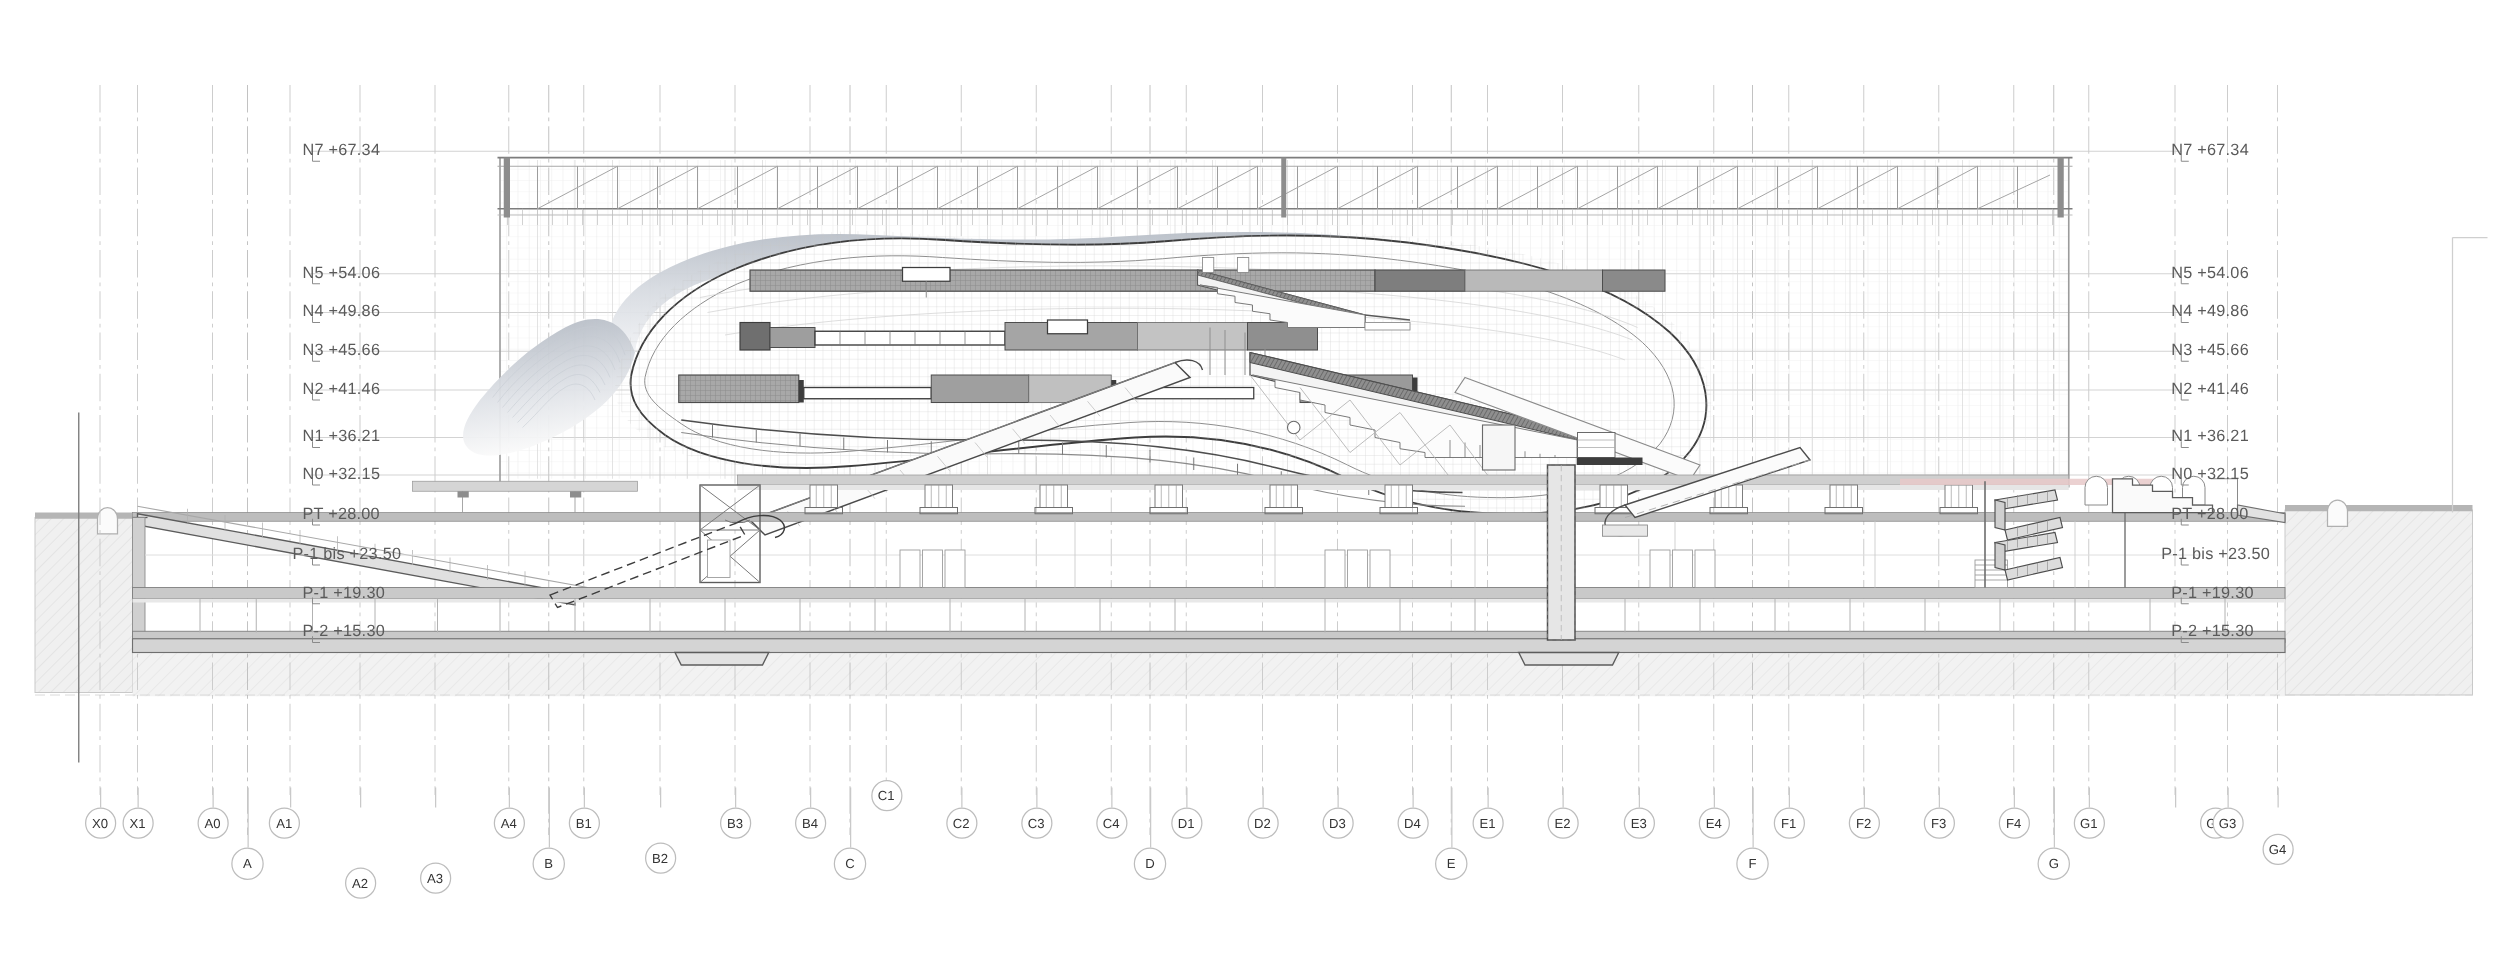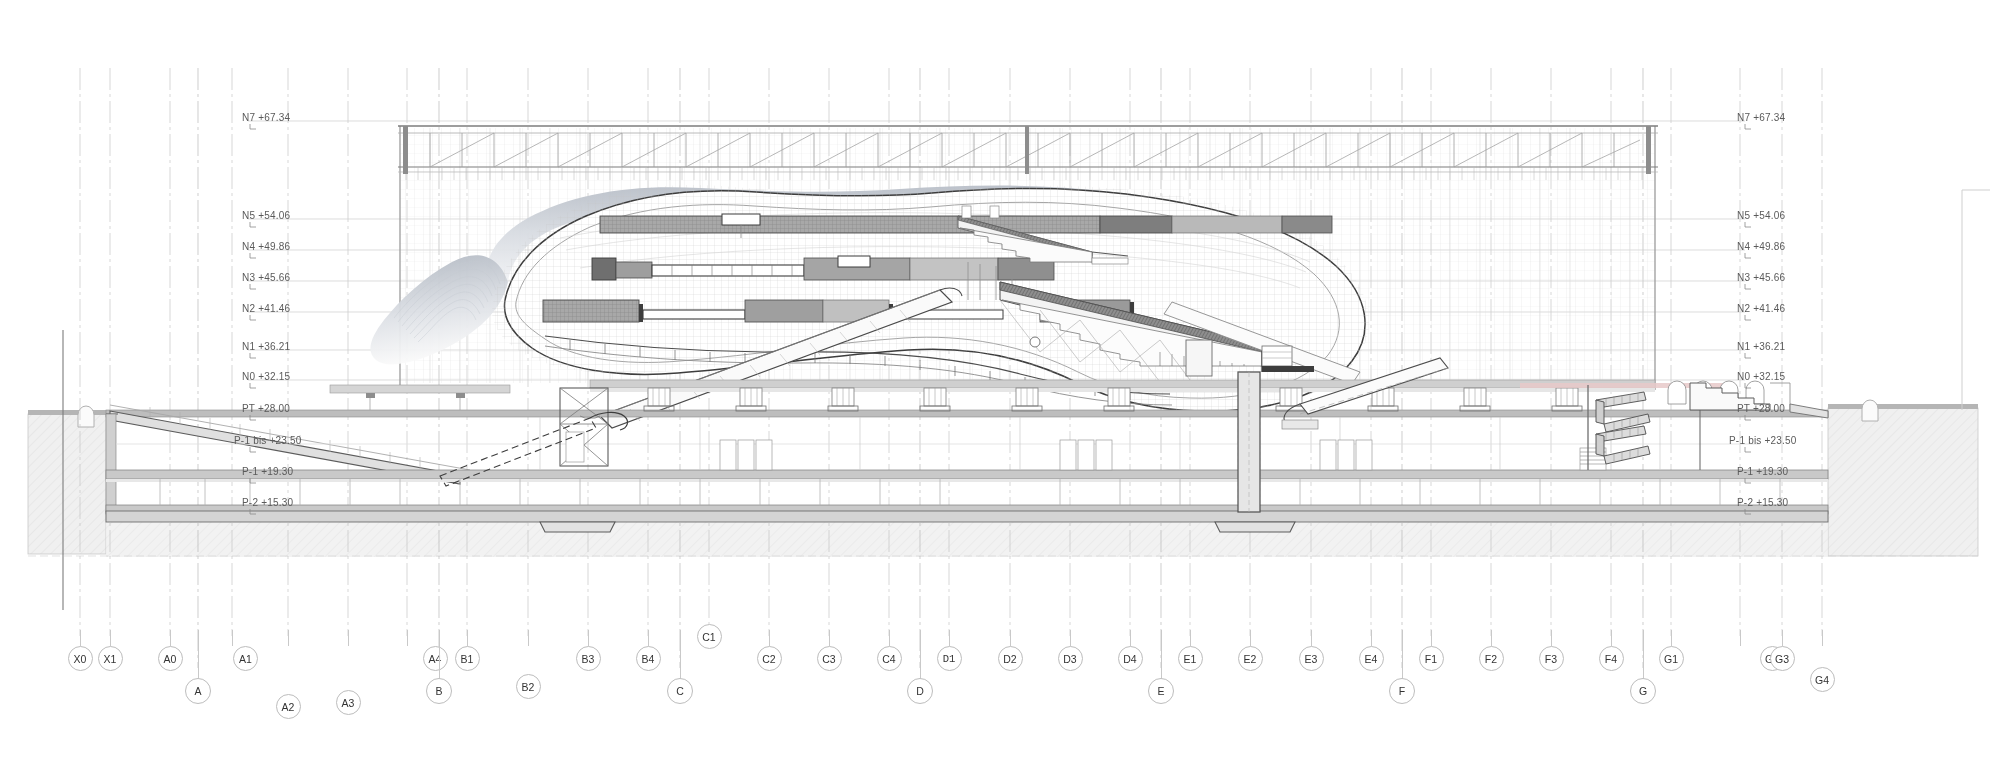--- a/index.html
+++ b/index.html
@@ -5,21 +5,21 @@
 <style>
   html,body{margin:0;padding:0;background:#ffffff;}
   body{
     font-family:"Liberation Sans","DejaVu Sans",sans-serif;
     width:2000px;height:784px;overflow:hidden;
   }
   #sheet{position:relative;width:2000px;height:784px;background:#ffffff;}
   #drawing{position:absolute;left:0;top:0;width:2000px;height:784px;}
   .lvl-label{
     position:absolute;
-    font-size:10px;
+    font-size:13px;
     letter-spacing:.2px;
     color:#5a5a5a;
     white-space:nowrap;
     font-family:"Liberation Sans","DejaVu Sans",sans-serif;
   }
   .grid-bub{
     position:absolute;
     width:25px;height:25px;
     border:1px solid #bdbdbd;
     border-radius:50%;
@@ -889,45 +889,45 @@
   </div>
 
   <div id="grid-bubbles">
       <div class="bub-stem" style="left: 80px; top: 630px; height: 16px;"></div>
       <div class="grid-bub" style="left: 67.5px; top: 646px;">X0</div>
       <div class="bub-stem" style="left: 110px; top: 630px; height: 16px;"></div>
       <div class="grid-bub" style="left: 97.5px; top: 646px;">X1</div>
       <div class="bub-stem" style="left: 170px; top: 630px; height: 16px;"></div>
       <div class="grid-bub" style="left: 157.5px; top: 646px;">A0</div>
       <div class="bub-stem" style="left: 232px; top: 630px; height: 16px;"></div>
-      <div class="grid-bub" style="left: 233px; top: 646px;">A1</div>
+      <div class="grid-bub" style="left: 215px; top: 646px;">A1</div>
       <div class="bub-stem" style="left: 288px; top: 630px; height: 16px;"></div>
       <div class="grid-bub" style="left: 275.5px; top: 646px; margin-top: 48px;">A2</div>
       <div class="bub-stem" style="left: 348px; top: 630px; height: 16px;"></div>
       <div class="grid-bub" style="left: 335.5px; top: 646px; margin-top: 44px;">A3</div>
       <div class="bub-stem" style="left: 407px; top: 630px; height: 16px;"></div>
-      <div class="grid-bub" style="left: 394.5px; top: 646px; margin-left: 28px;">A4</div>
+      <div class="grid-bub" style="left: 394.5px; top: 646px;">A4</div>
       <div class="bub-stem" style="left: 467px; top: 630px; height: 16px;"></div>
       <div class="grid-bub" style="left: 454.5px; top: 646px;">B1</div>
       <div class="bub-stem" style="left: 528px; top: 630px; height: 16px;"></div>
       <div class="grid-bub" style="left: 515.5px; top: 674px;">B2</div>
       <div class="bub-stem" style="left: 588px; top: 630px; height: 16px;"></div>
       <div class="grid-bub" style="left: 575.5px; top: 646px;">B3</div>
       <div class="bub-stem" style="left: 648px; top: 630px; height: 16px;"></div>
       <div class="grid-bub" style="left: 635.5px; top: 646px;">B4</div>
       <div class="bub-stem" style="left: 709px; top: 630px; height: 16px;"></div>
       <div class="grid-bub" style="left: 696.5px; top: 624px;">C1</div>
       <div class="bub-stem" style="left: 769px; top: 630px; height: 16px;"></div>
       <div class="grid-bub" style="left: 756.5px; top: 646px;">C2</div>
       <div class="bub-stem" style="left: 829px; top: 630px; height: 16px;"></div>
       <div class="grid-bub" style="left: 816.5px; top: 646px;">C3</div>
       <div class="bub-stem" style="left: 889px; top: 630px; height: 16px;"></div>
       <div class="grid-bub" style="left: 876.5px; top: 646px;">C4</div>
       <div class="bub-stem" style="left: 949px; top: 630px; height: 16px;"></div>
-      <div class="grid-bub" style="left: 936.5px; top: 646px; font-family: Liberation Mono, monospace;">D1</div>
+      <div class="grid-bub" style="left: 936.5px; top: 646px;">D1</div>
       <div class="bub-stem" style="left: 1010px; top: 630px; height: 16px;"></div>
       <div class="grid-bub" style="left: 997.5px; top: 646px;">D2</div>
       <div class="bub-stem" style="left: 1070px; top: 630px; height: 16px;"></div>
       <div class="grid-bub" style="left: 1057.5px; top: 646px;">D3</div>
       <div class="bub-stem" style="left: 1130px; top: 630px; height: 16px;"></div>
       <div class="grid-bub" style="left: 1117.5px; top: 646px;">D4</div>
       <div class="bub-stem" style="left: 1190px; top: 630px; height: 16px;"></div>
       <div class="grid-bub" style="left: 1177.5px; top: 646px;">E1</div>
       <div class="bub-stem" style="left: 1250px; top: 630px; height: 16px;"></div>
       <div class="grid-bub" style="left: 1237.5px; top: 646px;">E2</div>

